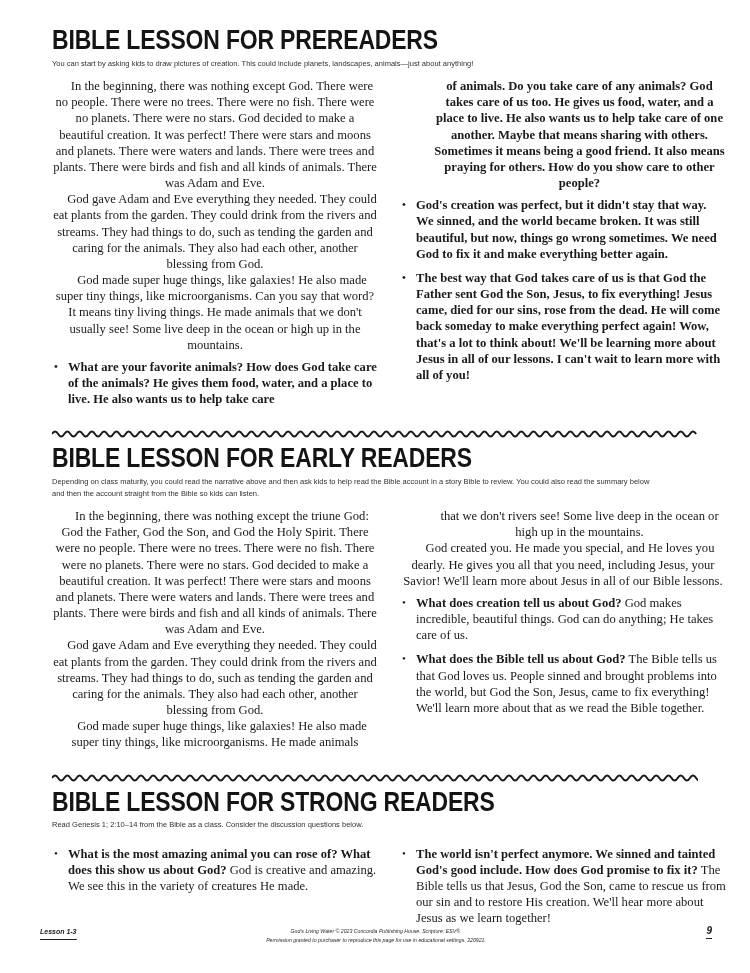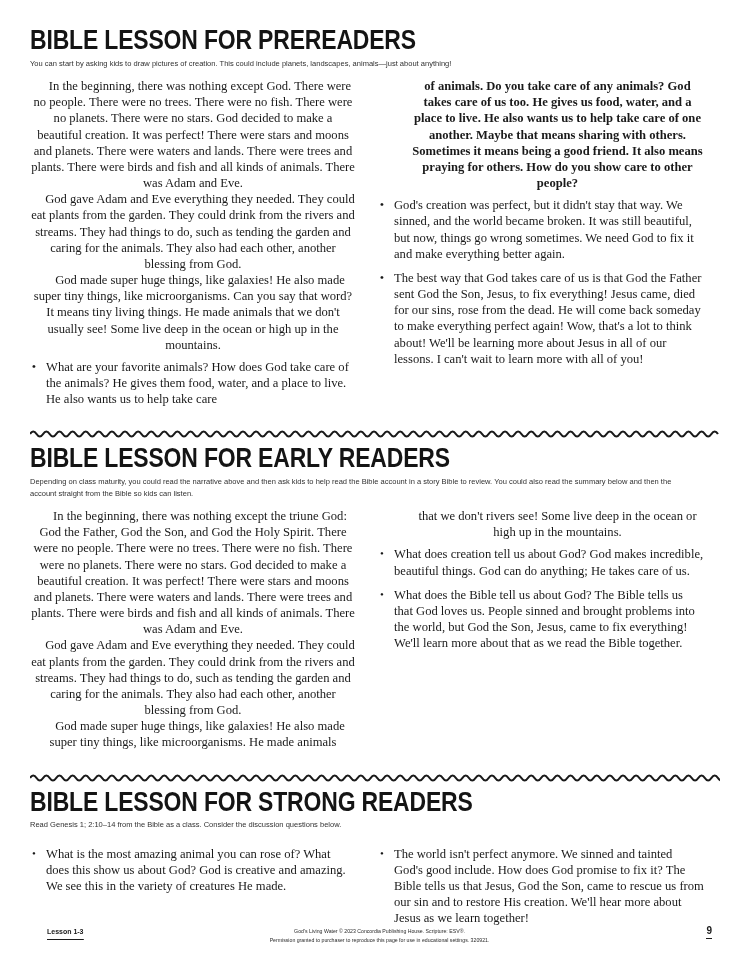--- a/index.html
+++ b/index.html
@@ -14,21 +14,21 @@
     color: #1a1a1a;
     position: relative;
     overflow: hidden;
   }
   .page {
     position: absolute;
     left: 0; top: 0;
     width: 750px;
     height: 973px;
     box-sizing: border-box;
-    padding: 0 30px;
+    padding: 0 52px;
   }
 
   
   .section { position: relative; }
 
   .wave-divider {
     height: 13px;
     margin: 0 0 4px 0;
     width: 100%;
     display: block;
@@ -90,39 +90,40 @@
     margin-top: 8px;
   }
   ul.q-list li:first-child { margin-top: 6px; }
   ul.q-list li .bullet {
     position: absolute;
     left: 2px;
     top: 0px;
     font-size: 11px;
     line-height: 1.45;
   }
-  ul.q-list li .q { font-weight: 400; }
+  ul.q-list li .q { font-weight: 700; }
   ul.q-list li .a { font-weight: 400; }
   ul.q-list li.all-bold { font-weight: 700; }
 
   .cont-bold { font-weight: 700; }
 
   
   #section-prereaders { margin-top: 26px; }
   #section-early { margin-top: 20px; }
   #section-strong { margin-top: 20px; }
 
   
   .footer {
     position: absolute;
-    left: 47px;
+    left: 40px;
     right: 38px;
     bottom: 14px;
     height: 32px;
     font-family: "Liberation Sans", sans-serif;
+    font-style: italic;
   }
   .footer-left {
     position: absolute;
     left: 0; top: 0;
     font-size: 7.6px;
     font-weight: 700;
     color: #1a1a1a;
     padding-bottom: 3px;
     border-bottom: 1.6px solid #1a1a1a;
     transform: scaleX(0.92);
@@ -196,20 +197,21 @@
 
     <div class="cols">
       <div class="col">
         <p class="body">In the beginning, there was nothing except the triune God: God the Father, God the Son, and God the Holy Spirit. There were no people. There were no trees. There were no fish. There were no planets. There were no stars. God decided to make a beautiful creation. It was perfect! There were stars and moons and planets. There were waters and lands. There were trees and plants. There were birds and fish and all kinds of animals. There was Adam and Eve.</p>
         <p class="body">God gave Adam and Eve everything they needed. They could eat plants from the garden. They could drink from the rivers and streams. They had things to do, such as tending the garden and caring for the animals. They also had each other, another blessing from God.</p>
         <p class="body">God made super huge things, like galaxies! He also made super tiny things, like microorganisms. He made animals</p>
       </div>
 
       <div class="col">
         <p class="body no-indent">that we don't rivers see! Some live deep in the ocean or high up in the mountains.</p>
+        <p class="body">God created you. He made you special, and He loves you dearly. He gives you all that you need, including Jesus, your Savior! We'll learn more about Jesus in all of our Bible lessons.</p>
         <ul class="q-list">
           <li>
             <span class="bullet">•</span><span class="q">What does creation tell us about God?</span><span class="a"> God makes incredible, beautiful things. God can do anything; He takes care of us.</span>
           </li>
           <li>
             <span class="bullet">•</span><span class="q">What does the Bible tell us about God?</span><span class="a"> The Bible tells us that God loves us. People sinned and brought problems into the world, but God the Son, Jesus, came to fix everything! We'll learn more about that as we read the Bible together.</span>
           </li>
         </ul>
       </div>
     </div>

